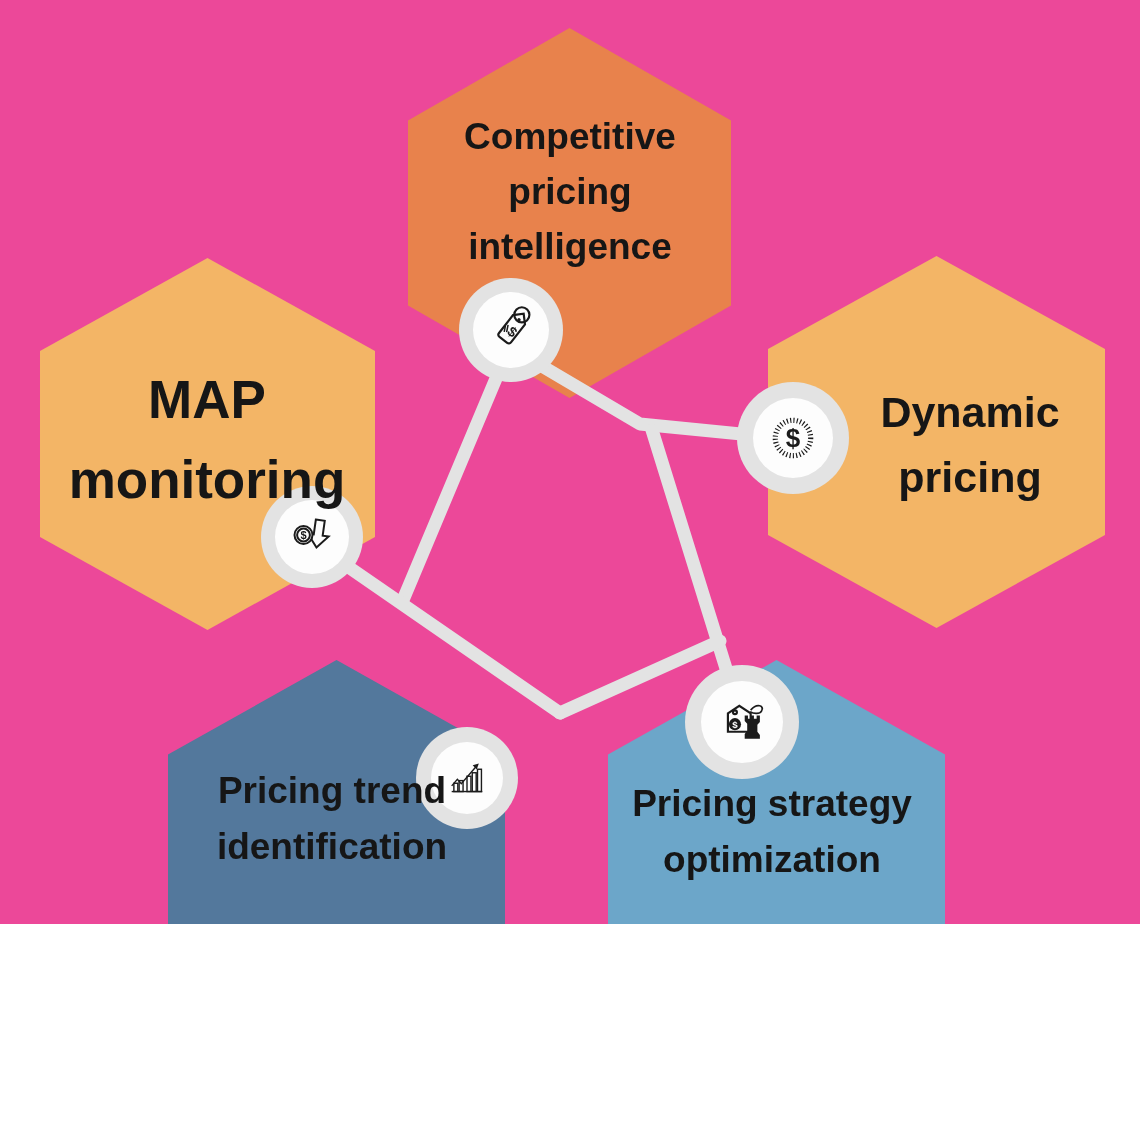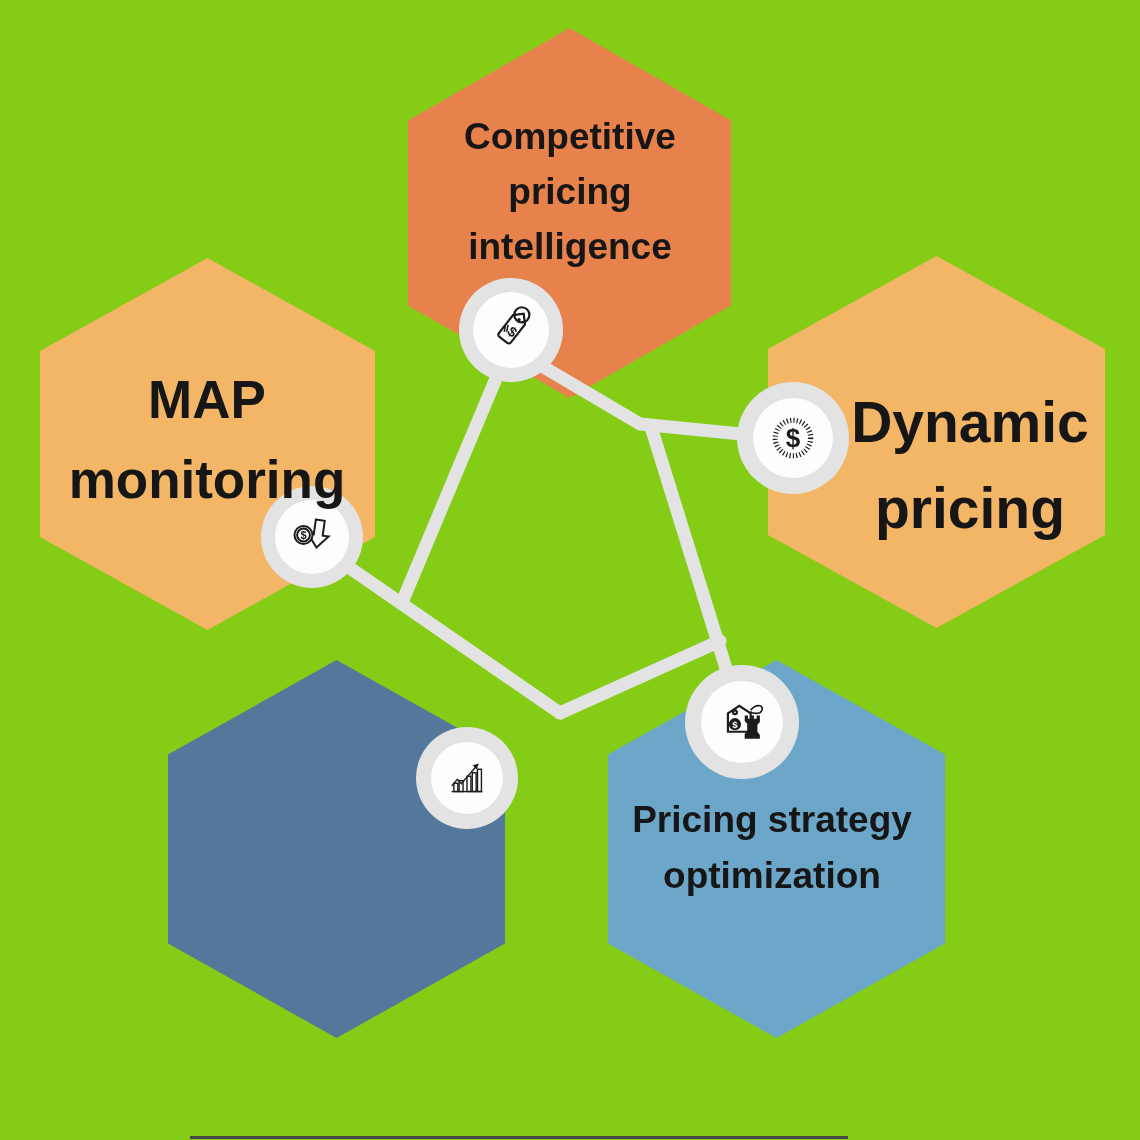--- a/index.html
+++ b/index.html
@@ -1,39 +1,39 @@
 <!DOCTYPE html>
 <html><head>
 <meta charset="utf-8">
 <style>
   html,body{margin:0;padding:0;background:#ffffff;}
   .canvas{
-    position:relative;width:1140px;height:1140px;overflow:hidden;background:#84cc16;
+    position:relative;width:1140px;height:924px;overflow:hidden;background:#ec4899;
     font-family:"Liberation Sans","DejaVu Sans",sans-serif;
   }
   .hex{
     position:absolute;
     clip-path:polygon(50% 0%,100% 25%,100% 75%,50% 100%,0% 75%,0% 25%);
   }
   .hex-top{left:408px;top:28px;width:323px;height:370px;}
   .hex-right{left:768px;top:256px;width:337px;height:372px;}
   .hex-left{left:40px;top:258px;width:335px;height:372px;}
   .hex-bl{left:168px;top:660px;width:337px;height:378px;}
   .hex-br{left:608px;top:660px;width:337px;height:378px;}
 
   .hex-label{
     position:absolute;z-index:4;
     text-align:center;font-weight:bold;color:#161616;line-height:1.5;
     letter-spacing:0px;
   }
   .label-top{left:410px;top:110px;width:320px;font-size:37px;line-height:1.48;}
-  .label-right{left:848px;top:380px;width:244px;font-size:57px;}
+  .label-right{left:848px;top:380px;width:244px;font-size:43px;}
   .label-left{left:62px;top:360px;width:290px;font-size:53px;}
   .label-bl{left:172px;top:763px;width:320px;font-size:37px;}
-  .label-br{left:607px;top:776px;width:330px;font-size:37px;margin-top:16px;}
+  .label-br{left:607px;top:776px;width:330px;font-size:37px;}
 
   .links{position:absolute;left:0;top:0;z-index:2;}
 
   .node{
     position:absolute;z-index:3;border-radius:50%;
     display:flex;align-items:center;justify-content:center;
   }
   .node-inner{
     border-radius:50%;background:#fdfdfd;
     display:flex;align-items:center;justify-content:center;
@@ -61,20 +61,21 @@
 
   <div class="hex hex-top" style="background-color: rgb(232, 130, 76);"></div>
   <div class="hex hex-right" style="background-color: rgb(243, 181, 102);"></div>
   <div class="hex hex-left" style="background-color: rgb(243, 181, 102);"></div>
   <div class="hex hex-bl" style="background-color: rgb(83, 120, 156);"></div>
   <div class="hex hex-br" style="background-color: rgb(108, 166, 201);"></div>
 
   <div class="hex-label label-top">Competitive pricing intelligence</div>
   <div class="hex-label label-right">Dynamic pricing</div>
   <div class="hex-label label-left">MAP monitoring</div>
+  <div class="hex-label label-bl">Pricing trend identification</div>
   <div class="hex-label label-br">Pricing strategy optimization</div>
 
   <svg class="links" width="1140" height="1140" viewBox="0 0 1140 1140">
     <g stroke="#E3E3E3" stroke-width="13" fill="none" stroke-linecap="round" stroke-linejoin="round">
       <path d="M505,357 L403,600"></path>
       <path d="M318,546 L560,713"></path>
       <path d="M518,352 L640,424 L782,438"></path>
       <path d="M652,430 L742,720"></path>
       <path d="M560,713 L720,641"></path>
     </g>

